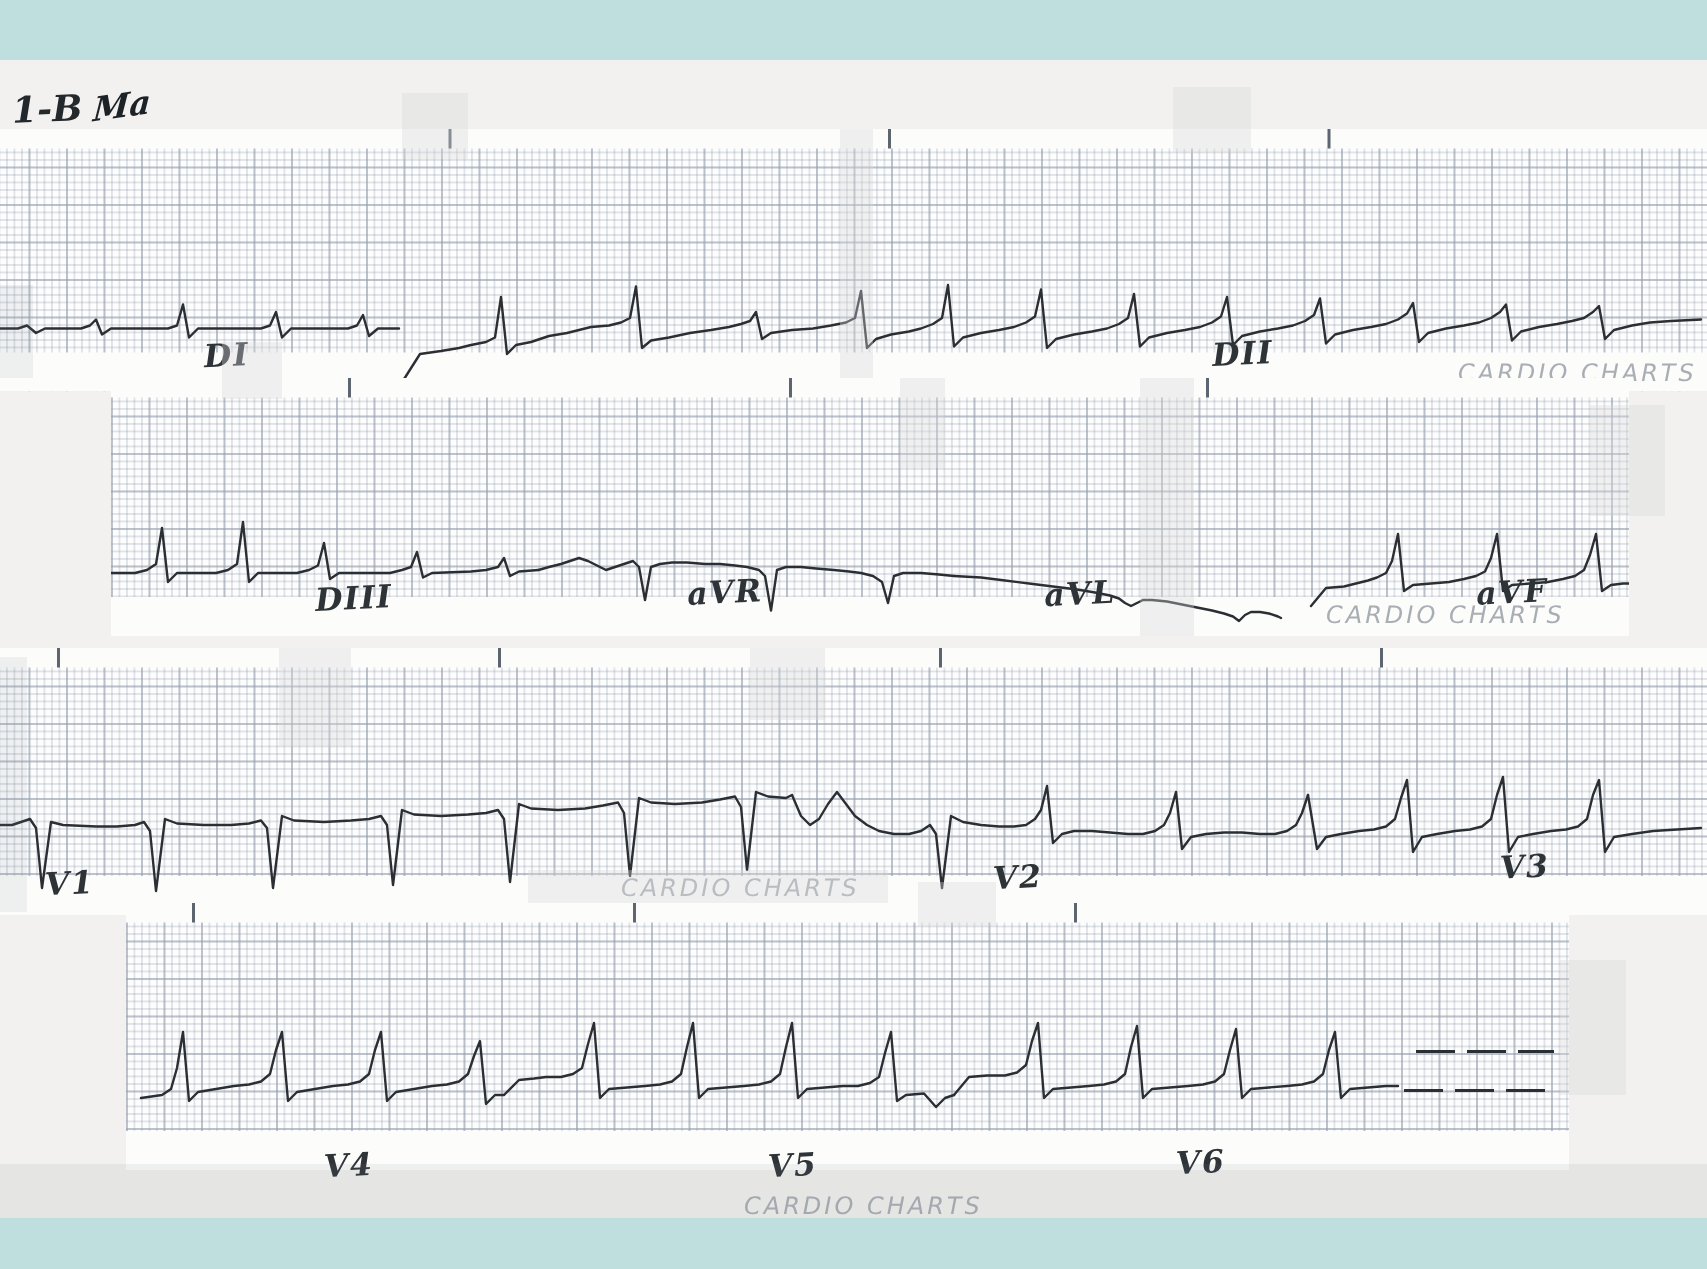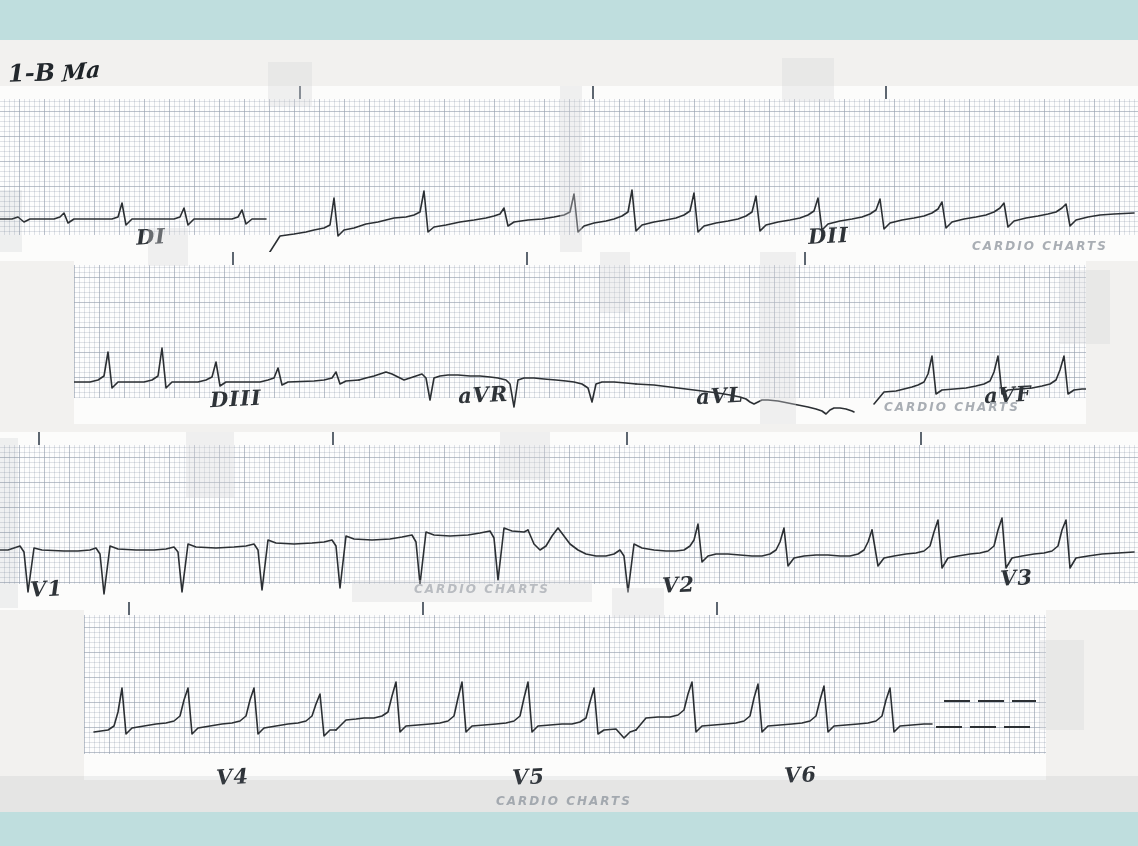--- a/index.html
+++ b/index.html
@@ -90,22 +90,22 @@
     font-size: 21px;
     color: #2e3338;
     letter-spacing: 1px;
     transform: rotate(-3deg);
     white-space: nowrap;
   }
   .brand {
     position: absolute;
     font-family: "DejaVu Sans", sans-serif;
     font-style: italic;
-    font-weight: 700;
-    font-size: 12px;
+    font-weight: 400;
+    font-size: 16px;
     letter-spacing: 2px;
     color: #a9aeb4;
     white-space: nowrap;
   }
   #page-id {
     position: absolute;
     left: 8px;
     top: 18px;
     font-family: "DejaVu Serif", serif;
     font-style: italic;

